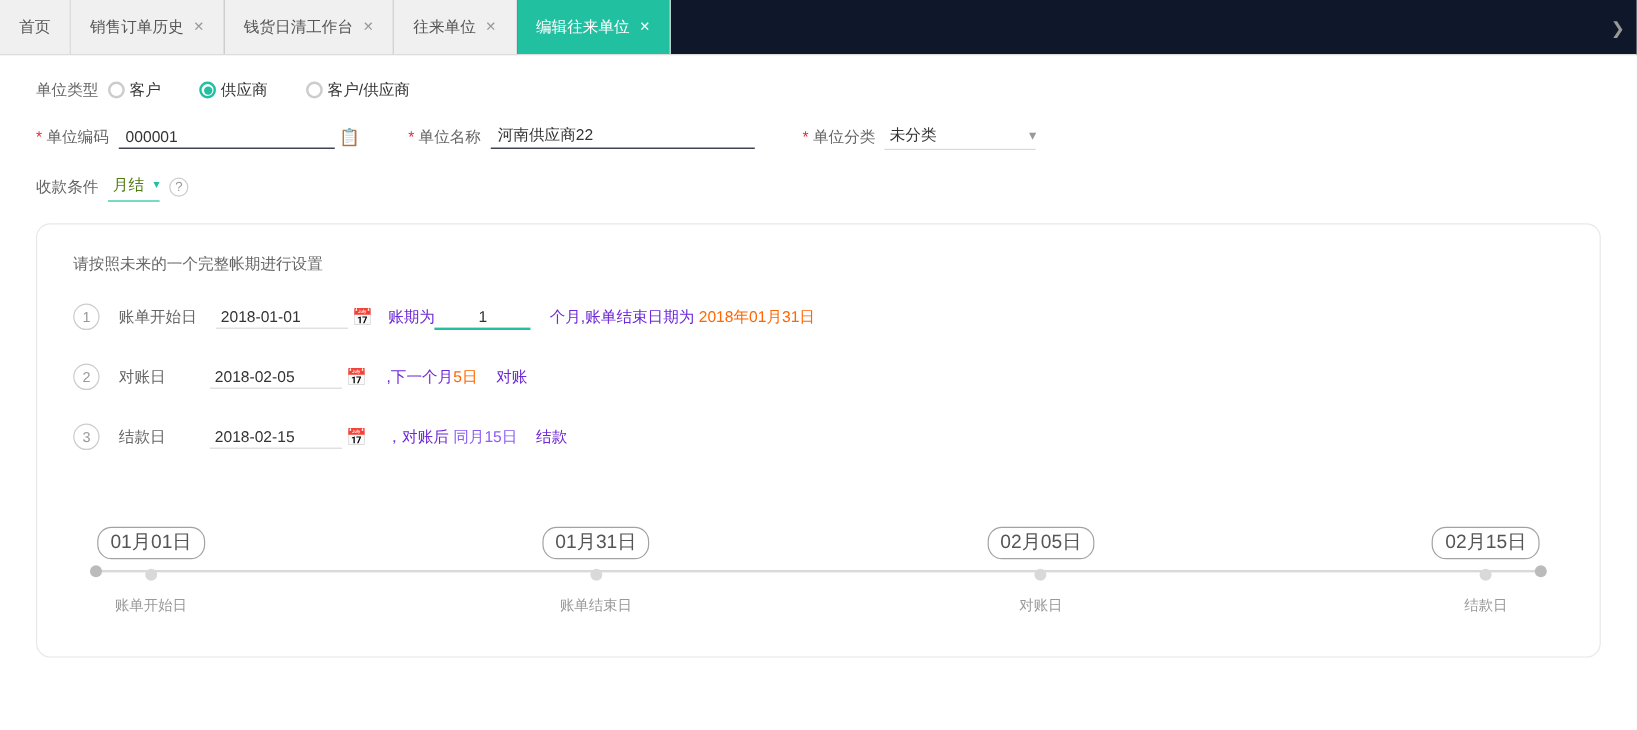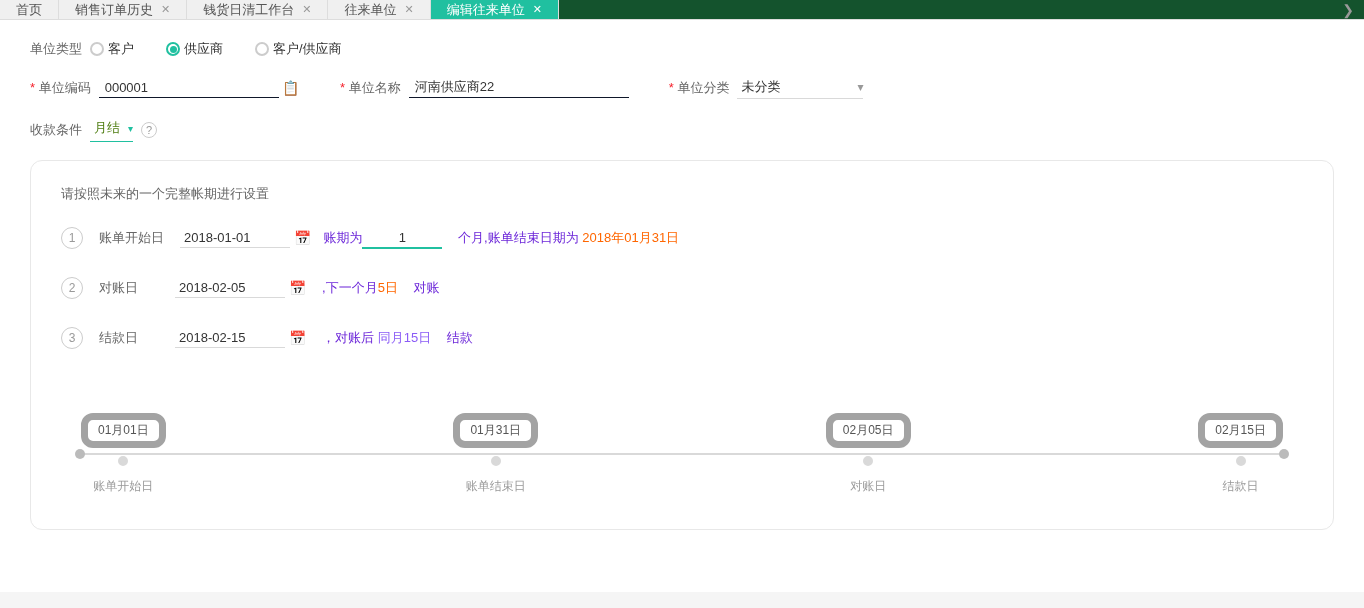--- a/index.html
+++ b/index.html
@@ -2,23 +2,23 @@
 <html><head>
   <meta charset="utf-8">
   <style>
     * { box-sizing: border-box; margin: 0; padding: 0; }
     body { font-family: 'Microsoft YaHei', 'PingFang SC', sans-serif; font-size: 13px; background: #f5f5f5; color: #333; }
 
     
     .tab-bar {
       display: flex;
       align-items: center;
-      background: #14532d;
+      background: #0f172a;
       border-bottom: 1px solid #ddd;
-      height: 20px;
+      height: 46px;
       padding: 0;
     }
     .tab-item {
       display: flex;
       align-items: center;
       padding: 0 16px;
       height: 100%;
       cursor: pointer;
       font-size: 13px;
       color: #555;
@@ -289,24 +289,24 @@
     }
     .timeline-dot {
       width: 10px;
       height: 10px;
       border-radius: 50%;
       background: #d9d9d9;
       border: 2px solid #d9d9d9;
     }
     .timeline-badge {
       background: #fff;
-      border: 7px solid #a3a3a3;
+      border: 1px solid #a3a3a3;
       border-radius: 12px;
       padding: 2px 10px;
-      font-size: 12px;
+      font-size: 16px;
       color: #555;
       white-space: nowrap;
     }
     .timeline-sublabel {
       font-size: 12px;
       color: #999;
       margin-top: 4px;
     }
     .tl-left-dot {
       position: absolute;

